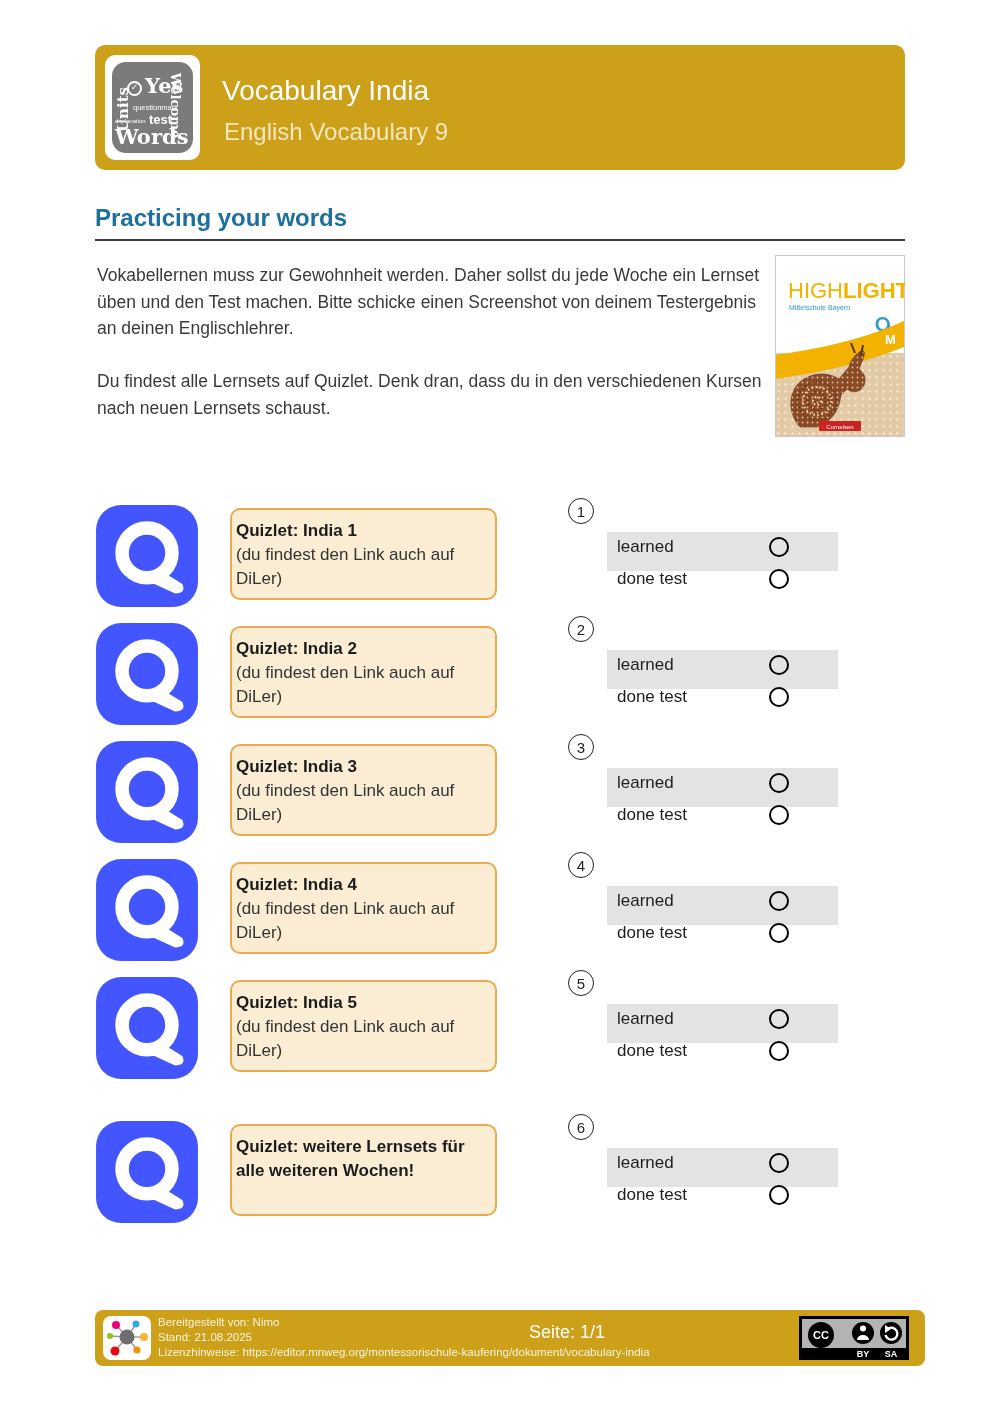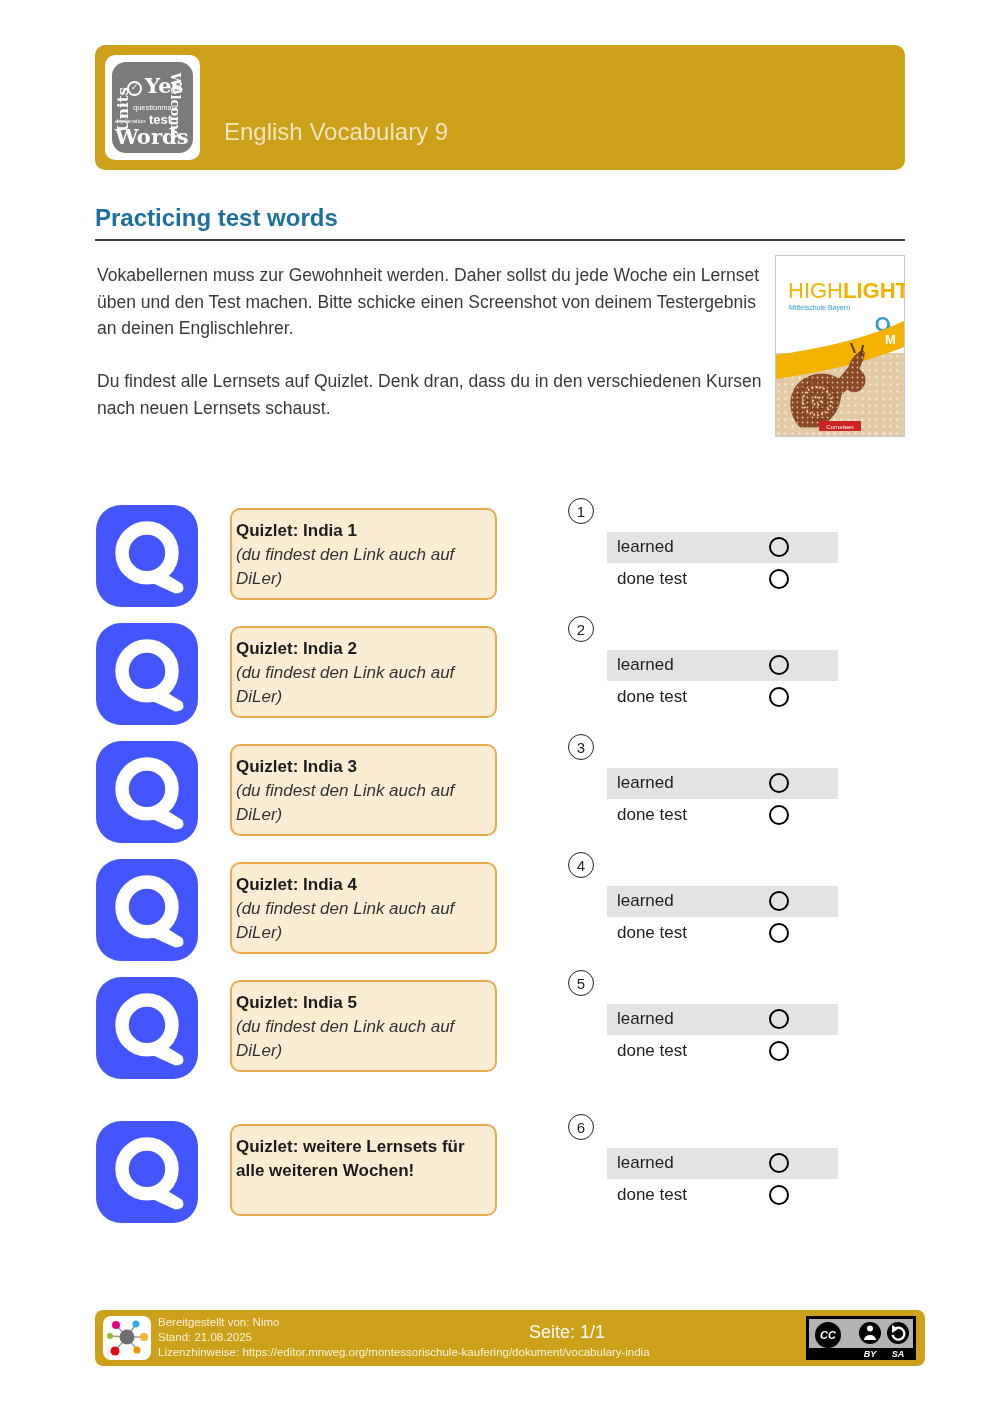--- a/index.html
+++ b/index.html
@@ -32,62 +32,63 @@
   .para{position:absolute;left:97px;width:672px;font-size:17.5px;line-height:26.5px;color:#3a3a3a;}
   .para1{top:262px;} .para2{top:368px;}
   .book{position:absolute;left:775px;top:255px;width:130px;height:182px;}
 
   
   .row{position:absolute;left:95px;width:745px;height:112px;}
   .q-logo{position:absolute;left:0;top:0;width:104px;height:104px;}
   .info-box{position:absolute;left:135px;top:4px;width:267px;height:92px;box-sizing:border-box;
             background:#FAEDD3;border:2px solid #E9A94F;border-radius:10px;padding:9px 4px;}
   .info-title{font-size:17px;font-weight:bold;color:#1c1c1c;line-height:24px;}
-  .info-sub{font-size:17px;color:#333;line-height:24px;font-style:italic;}
+  .info-sub{font-size:17px;color:#333;line-height:24px;}
   .badge{position:absolute;left:473px;top:-6px;width:24px;height:24px;border:1.5px solid #222;
          border-radius:50%;display:flex;align-items:center;justify-content:center;
          font-size:15px;color:#222;}
-  .check-row{position:absolute;left:512px;width:231px;height:31px;}
+  .check-row{position:absolute;left:512px;width:231px;height:39px;}
   .check-row.learned{top:28px;background:#E3E3E3;}
   .check-row.done{top:60px;background:transparent;}
   .check-label{position:absolute;left:10px;top:5px;font-size:17px;color:#1e1e1e;}
   .check-circle{position:absolute;left:162px;top:5px;width:16px;height:16px;
                 border:2px solid #000;border-radius:50%;background:transparent;}
 
   
   .footer{position:absolute;left:95px;top:1310px;width:810px;height:56px;
           background:#CDA019;border-radius:8px;padding-left:20px;}
   .f-logo{position:absolute;left:8px;top:6px;width:48px;height:44px;background:#fff;border-radius:8px;}
   .f-lines{position:absolute;left:63px;top:5px;font-size:11.5px;line-height:15px;color:#FBF3DC;}
   .f-page{position:absolute;left:300px;top:12px;width:210px;text-align:right;
           font-size:18px;color:#fff;}
-  .cc-badge{position:absolute;right:9px;top:6px;width:110px;height:60px;font-style:italic;}
+  .cc-badge{position:absolute;right:16px;top:6px;width:110px;height:60px;}
 </style>
 </head>
 <body>
 
 <div class="page">
 
   <div class="banner">
     <div class="logo-tile">
       <div class="wordcloud">
         <span class="w-units">Units</span>
         <span class="w-check">✓</span>
         <span class="w-yes">Yes</span>
         <span class="w-questionmark">questionmark</span>
         <span class="w-when">test</span>
         <span class="w-explanation">explanation</span>
         <span class="w-words">Words</span>
         <span class="w-welcome">Welcome</span>
       </div>
     </div>
+    <div class="header-title">Vocabulary India</div>
     <div class="header-sub">English Vocabulary  9</div>
   </div>
 
-  <div class="section-heading">Practicing test words</div>
+  <div class="section-heading">Practicing your words</div>
   <div class="rule"></div>
 
   <div class="para para1">Vokabellernen muss zur Gewohnheit werden. Daher sollst du jede Woche ein Lernset üben und den Test machen. Bitte schicke einen Screenshot von deinem Testergebnis an deinen Englischlehrer.</div>
   <div class="para para2">Du findest alle Lernsets auf Quizlet. Denk dran, dass du in den verschiedenen Kursen nach neuen Lernsets schaust.</div>
 
   <div class="book">
     <svg width="130" height="182" viewBox="0 0 130 182">
       <defs>
         <pattern id="tdots" width="7" height="7" patternUnits="userSpaceOnUse">
           <circle cx="3.5" cy="3.5" r="1.2" fill="#fff" opacity="0.55"></circle>

